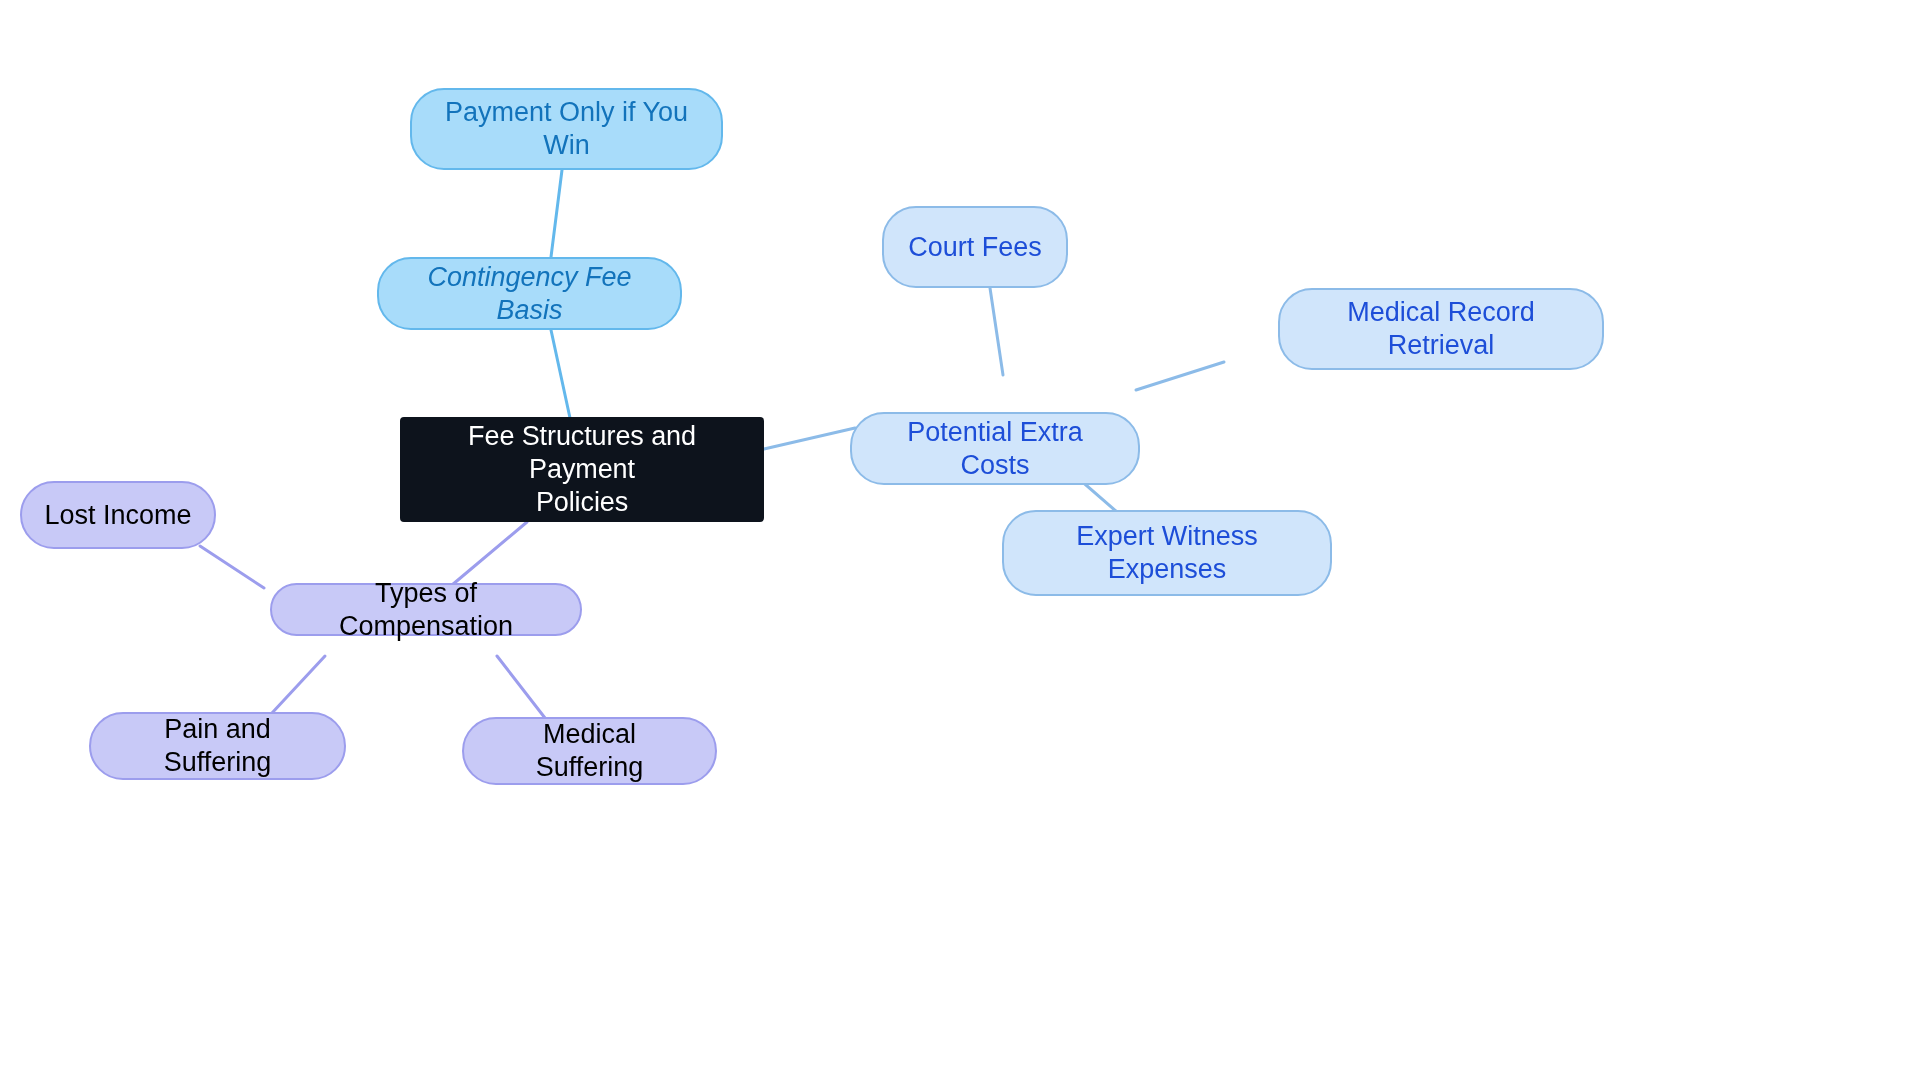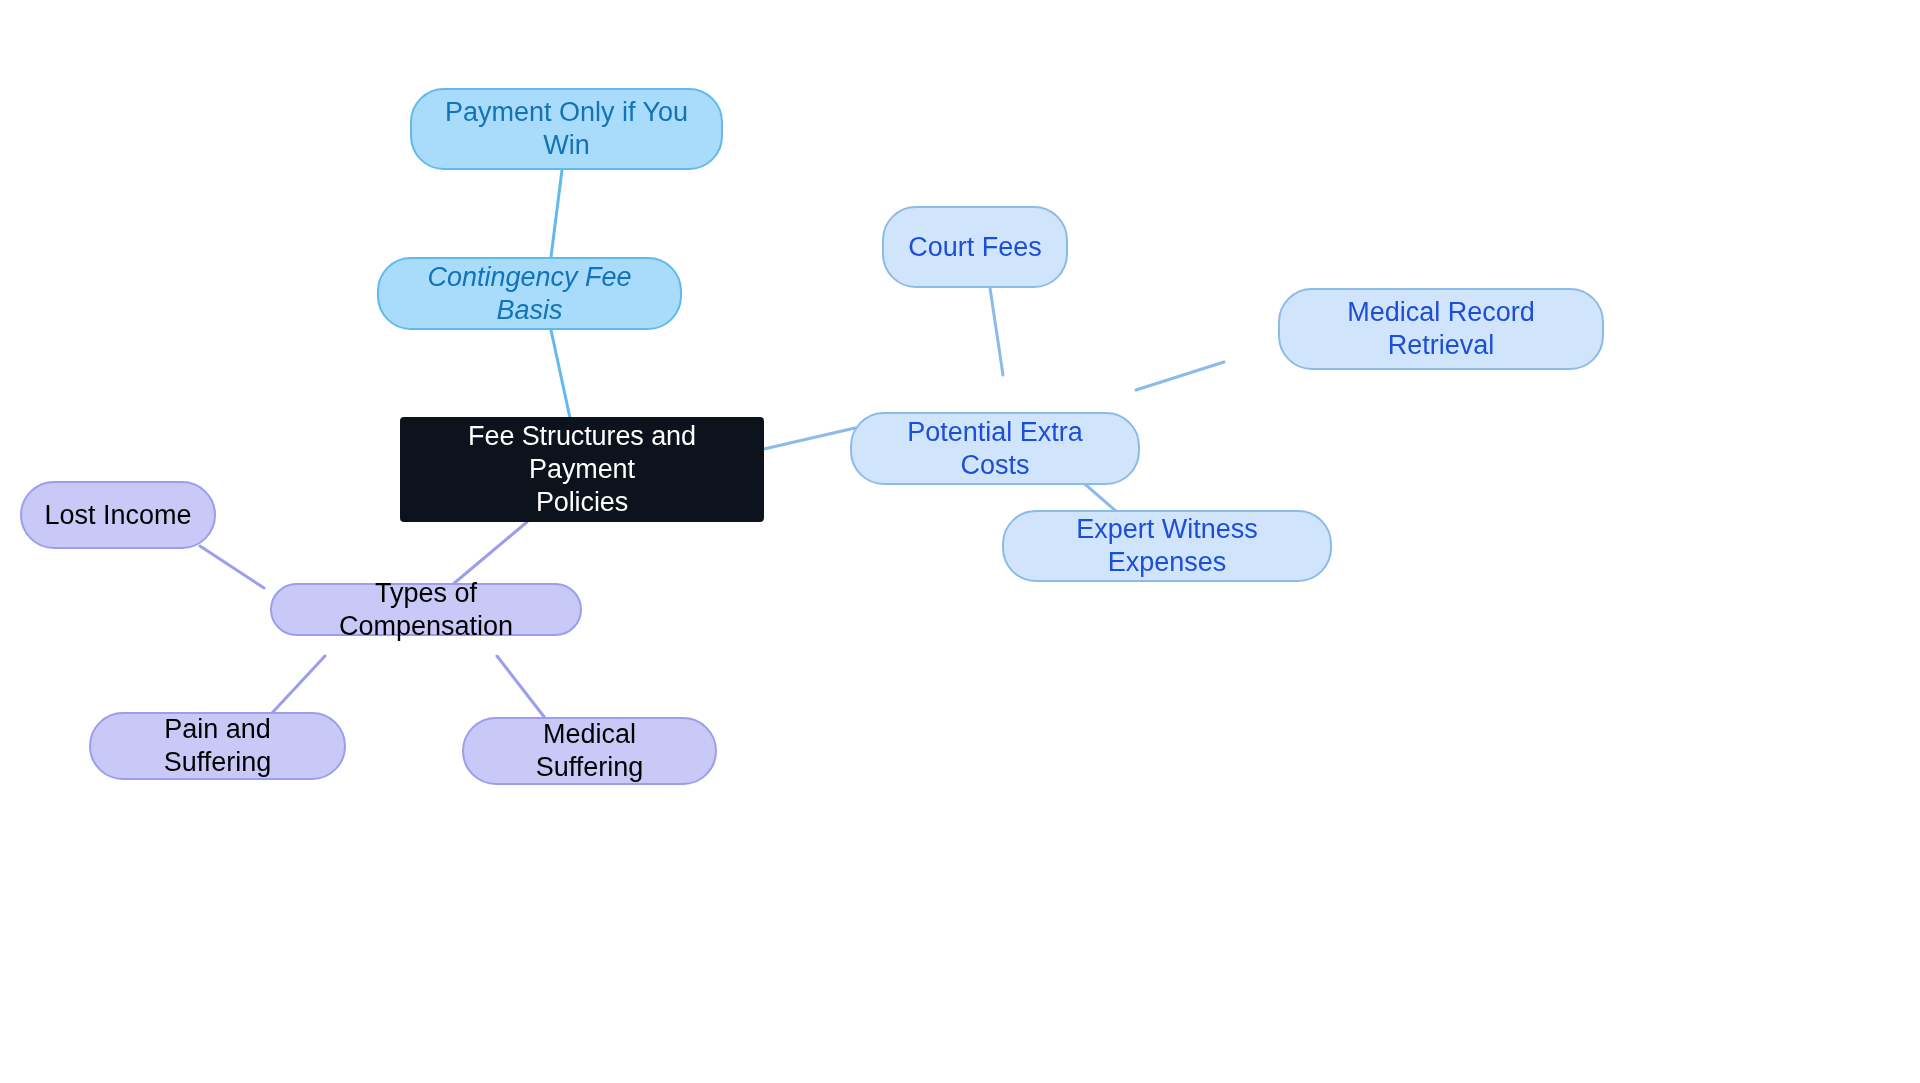--- a/index.html
+++ b/index.html
@@ -88,19 +88,19 @@
       <line x1="497" y1="656" x2="545" y2="718" stroke="#9c9ded" stroke-width="3" stroke-linecap="round"></line>
     </svg>
   <div id="node-layer">
       <div class="node node-root" style="left: 400px; top: 417px; width: 364px; height: 105px;"><span class="node-label">Fee Structures and Payment
 Policies</span></div>
       <div class="node node-blue" style="left: 377px; top: 257px; width: 305px; height: 73px; font-style: italic;"><span class="node-label">Contingency Fee Basis</span></div>
       <div class="node node-blue" style="left: 410px; top: 88px; width: 313px; height: 82px;"><span class="node-label">Payment Only if You Win</span></div>
       <div class="node node-lightblue" style="left: 850px; top: 375px; width: 290px; height: 73px; margin-top: 37px;"><span class="node-label">Potential Extra Costs</span></div>
       <div class="node node-lightblue" style="left: 882px; top: 206px; width: 186px; height: 82px;"><span class="node-label">Court Fees</span></div>
       <div class="node node-lightblue" style="left: 1278px; top: 288px; width: 326px; height: 82px;"><span class="node-label">Medical Record Retrieval</span></div>
-      <div class="node node-lightblue" style="left: 1002px; top: 510px; width: 330px; height: 72px;"><span class="node-label">Expert Witness Expenses</span></div>
+      <div class="node node-lightblue" style="left: 1002px; top: 510px; width: 330px; height: 86px;"><span class="node-label">Expert Witness Expenses</span></div>
       <div class="node node-purple" style="left: 270px; top: 583px; width: 312px; height: 53px;"><span class="node-label">Types of Compensation</span></div>
       <div class="node node-purple" style="left: 20px; top: 481px; width: 196px; height: 68px;"><span class="node-label">Lost Income</span></div>
       <div class="node node-purple" style="left: 89px; top: 712px; width: 257px; height: 68px;"><span class="node-label">Pain and Suffering</span></div>
       <div class="node node-purple" style="left: 462px; top: 717px; width: 255px; height: 68px;"><span class="node-label">Medical Suffering</span></div>
     </div>
 </div>
 
 </body></html>

